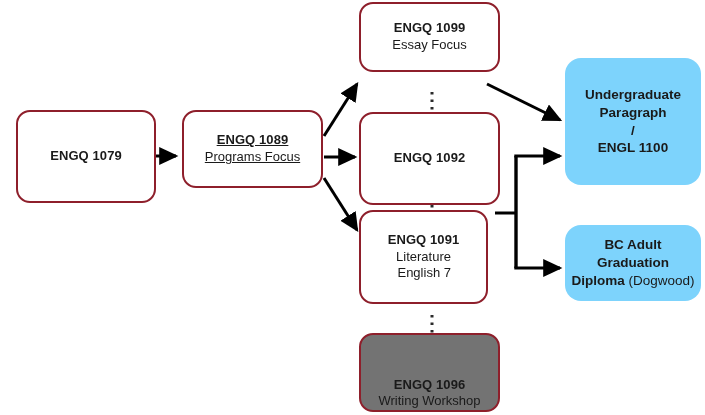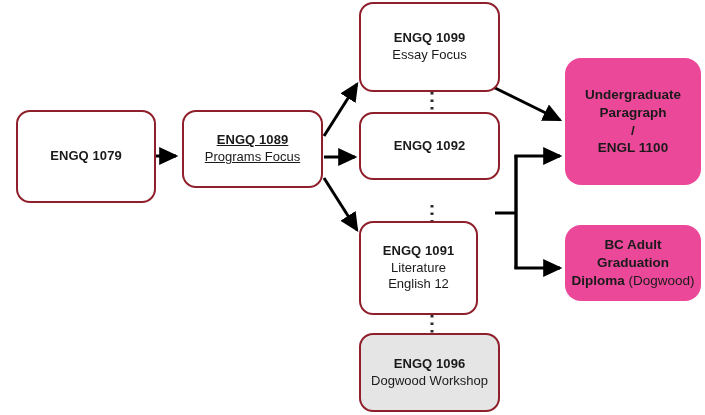--- a/index.html
+++ b/index.html
@@ -27,26 +27,27 @@
     line-height: 1.28;
   }
   .node.outlined {
     border: 2.2px solid #8e1f2b;
     border-radius: 14px;
     background: #ffffff;
   }
   .node.filled-outlined {
     border: 2.2px solid #8e1f2b;
     border-radius: 14px;
-    background: #e5e5e5;
+    background: #737373;
+    justify-content: flex-end;
   }
   .node.filled {
     border: none;
     border-radius: 16px;
-    background: #ec4899;
+    background: #7dd3fc;
   }
   .code {
     font-weight: bold;
     font-size: 13px;
     letter-spacing: 0.1px;
   }
   .desc {
     font-size: 13px;
     font-weight: normal;
     margin-top: 0;
@@ -106,40 +107,40 @@
 
   <div class="node outlined" style="left:16px; top:110px; width:140px; height:93px;">
     <div class="code">ENGQ 1079</div>
   </div>
 
   <div class="node outlined" style="left:182px; top:110px; width:141px; height:78px;text-decoration:underline;">
     <div class="code">ENGQ 1089</div>
     <div class="desc">Programs Focus</div>
   </div>
 
-  <div class="node outlined" style="left:359px; top:2px; width:141px; height:90px;">
+  <div class="node outlined" style="left:359px; top:2px; width:141px; height:70px;">
     <div class="code">ENGQ 1099</div>
     <div class="desc">Essay Focus</div>
   </div>
 
-  <div class="node outlined" style="left:359px; top:112px; width:141px; height:68px; padding:0 6px;">
+  <div class="node outlined" style="left:359px; top:112px; width:141px; height:93px; padding:0 6px;">
     <div class="code">ENGQ 1092</div>
   </div>
 
-  <div class="node outlined" style="left:359px; top:221px; width:119px; height:94px;">
+  <div class="node outlined" style="left:359px; top:210px; width:129px; height:94px;text-align:right;">
     <div class="code">ENGQ 1091</div>
     <div class="desc">
       <span>Literature</span><br>
-      <span>English 12</span>
+      <span>English 7</span>
     </div>
   </div>
 
   <div class="node filled-outlined" style="left:359px; top:333px; width:141px; height:79px;">
     <div class="code">ENGQ 1096</div>
-    <div class="desc">Dogwood Workshop</div>
+    <div class="desc">Writing Workshop</div>
   </div>
 
   <div class="node filled" style="left:565px; top:58px; width:136px; height:127px;">
     <div class="goal">
       <span>Undergraduate</span><br>
       <span>Paragraph</span><br>
       <span>/</span><br>
       <span>ENGL 1100</span>
     </div>
   </div>

